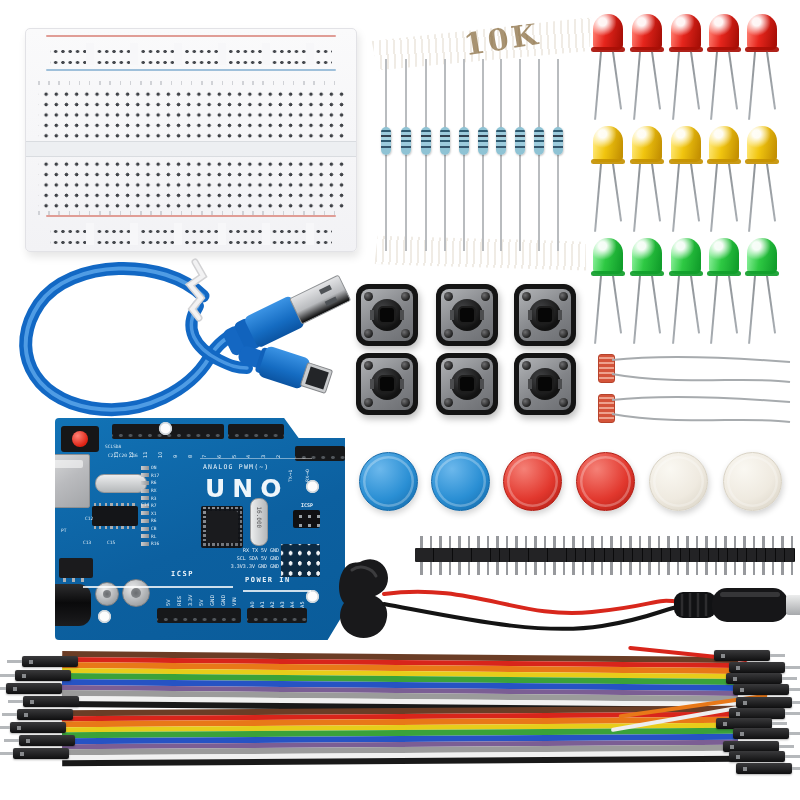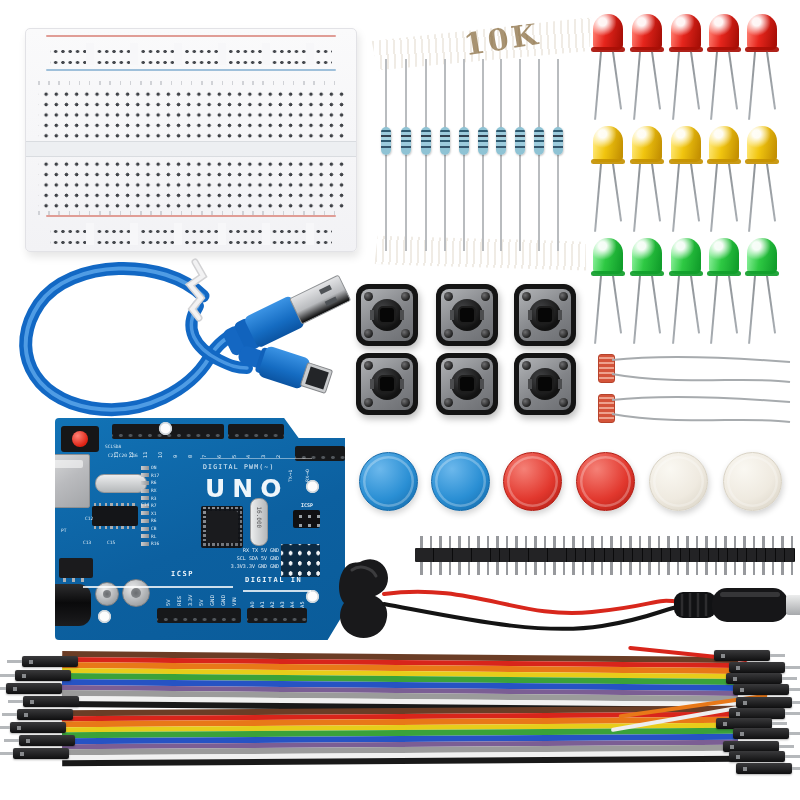--- a/index.html
+++ b/index.html
@@ -425,21 +425,21 @@
         <span class="ard-vtext">5</span>
         <span class="ard-vtext">4</span>
         <span class="ard-vtext">3</span>
         <span class="ard-vtext">2</span>
       </div>
     <div class="ard-row" style="left:233px;top:46px;width:22px;height:18px" id="ard-txrx">
         <span class="ard-vtext" style="font-size: 4.5px;">TX→1</span>
         <span class="ard-vtext" style="font-size: 4.5px;">RX→0</span>
       </div>
     <div class="ard-trace" style="left:145px;top:40px;width:112px"></div>
-    <div class="ard-diglabel">DIGITAL PWM(~)</div>
+    <div class="ard-diglabel">ANALOG PWM(~)</div>
     <div class="ard-uno">UNO</div>
     <div class="ard-usb"></div>
     <div class="ard-jack"></div>
     <div class="ard-reset"></div>
     <div class="ard-tiny" style="left:50px;top:26px">SCLSDA</div>
     <div class="ard-tiny" style="left:53px;top:35px">C21 C20 C16</div>
     <div class="ard-xtal1"></div>
     <div class="ard-ch340"></div>
     <div class="ard-mcu"></div>
     <div class="ard-xtal2">
@@ -507,21 +507,21 @@
       </div>
     <div class="ard-padgrid"></div>
     <div class="ard-hole" style="left:104px;top:4px"></div>
     <div class="ard-hole" style="left:251px;top:62px"></div>
     <div class="ard-hole" style="left:251px;top:172px"></div>
     <div class="ard-hole" style="left:43px;top:192px"></div>
     <div class="ard-ecap" style="left:40px;top:164px;width:22px;height:22px"></div>
     <div class="ard-ecap" style="left:67px;top:161px;width:26px;height:26px"></div>
     <div class="ard-reg"></div>
     <div class="ard-label" style="left:116px;top:152px">ICSP</div>
-    <div class="ard-label" style="left:190px;top:158px">DIGITAL IN</div>
+    <div class="ard-label" style="left:190px;top:158px">POWER IN</div>
     <div class="ard-uline" style="left:28px;top:168px;width:150px"></div>
     <div class="ard-uline" style="left:188px;top:172px;width:68px"></div>
     <div class="ard-row" style="left:110px;top:170px;width:72px;height:18px" id="ard-ppins">
         <span class="ard-vtext">5V</span>
         <span class="ard-vtext">RES</span>
         <span class="ard-vtext">3.3V</span>
         <span class="ard-vtext">5V</span>
         <span class="ard-vtext">GND</span>
         <span class="ard-vtext">GND</span>
         <span class="ard-vtext">VIN</span>

